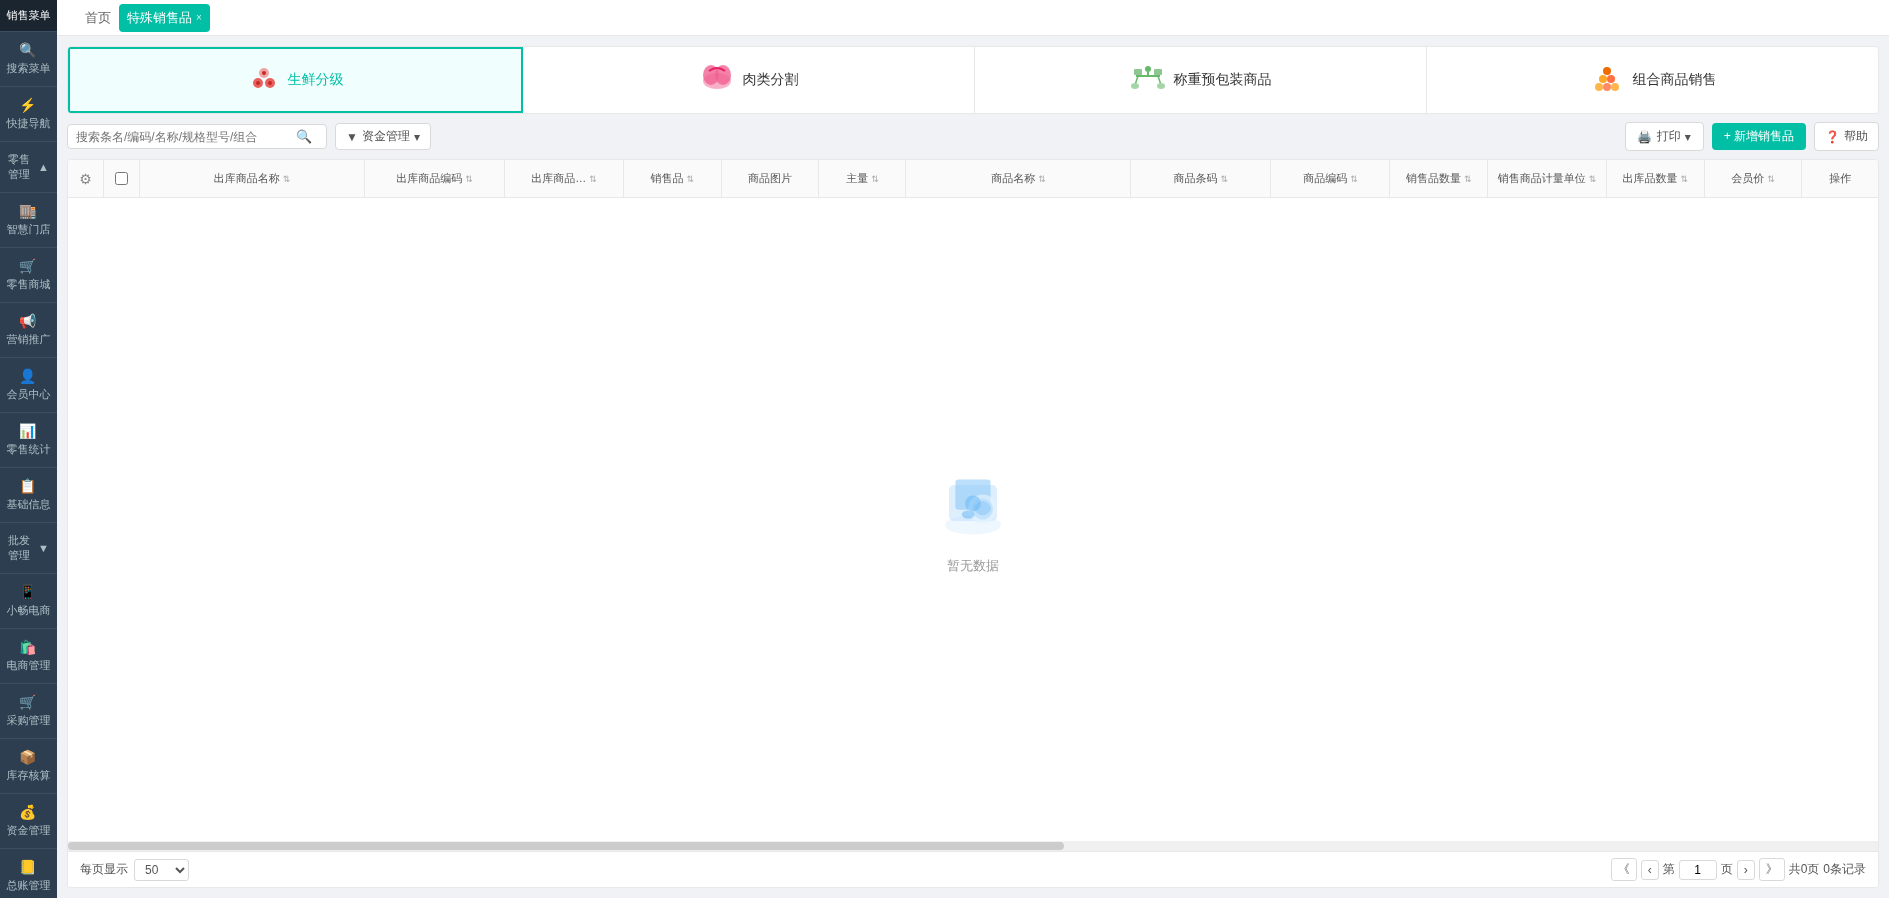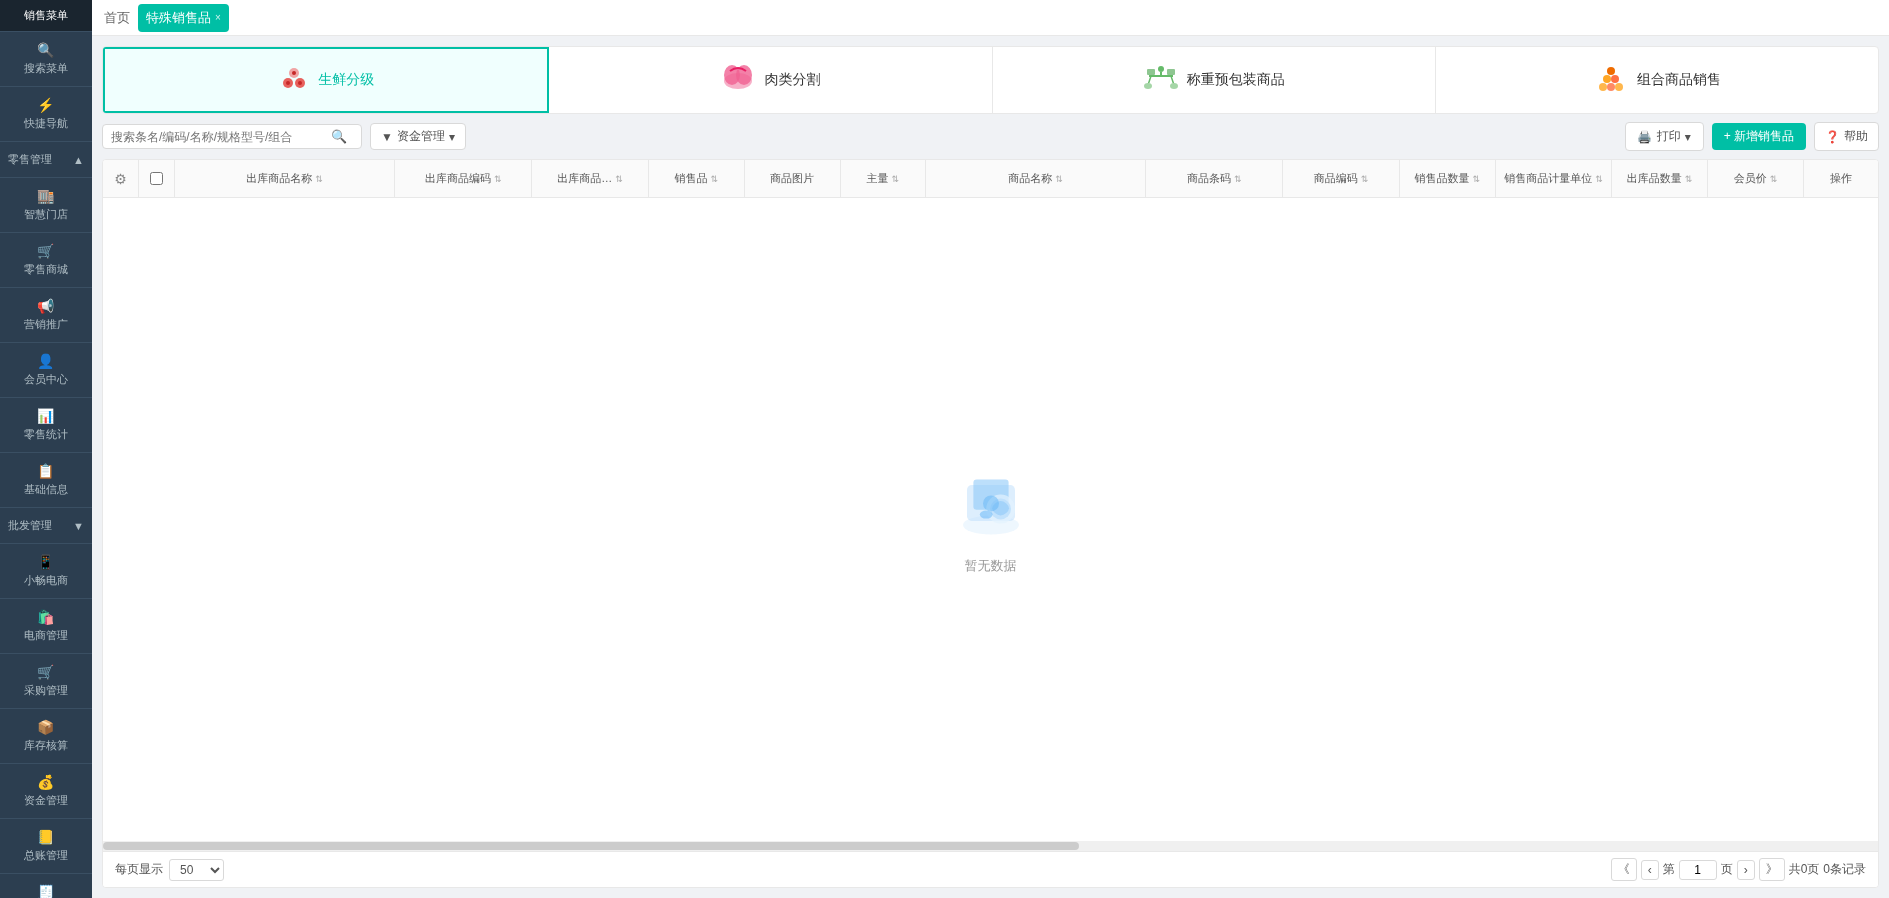--- a/index.html
+++ b/index.html
@@ -1,20 +1,20 @@
 <!DOCTYPE html>
 <html><head>
   <meta charset="utf-8">
   <style>
     * { box-sizing: border-box; margin: 0; padding: 0; }
     body { font-family: 'Microsoft YaHei', sans-serif; font-size: 12px; background: #f0f2f5; display: flex; height: 898px; overflow: hidden; }
 
     
     #sidebar {
-      width: 92px;
+      width: 57px;
       background: #2c3e50;
       color: #ccc;
       display: flex;
       flex-direction: column;
       height: 100%;
       overflow-y: auto;
       flex-shrink: 0;
     }
     #sidebar::-webkit-scrollbar { width: 0; }
     .sidebar-logo {
@@ -65,20 +65,21 @@
       padding: 0 12px;
       height: 36px;
       display: flex;
       align-items: center;
       gap: 8px;
       flex-shrink: 0;
     }
     .breadcrumb-home {
       color: #666;
       font-size: 13px;
+      margin-left: 16px;
     }
     .tab-active {
       background: #00bfa5;
       color: #fff;
       padding: 5px 8px;
       border-radius: 4px;
       font-size: 13px;
       display: flex;
       align-items: center;
       gap: 4px;

